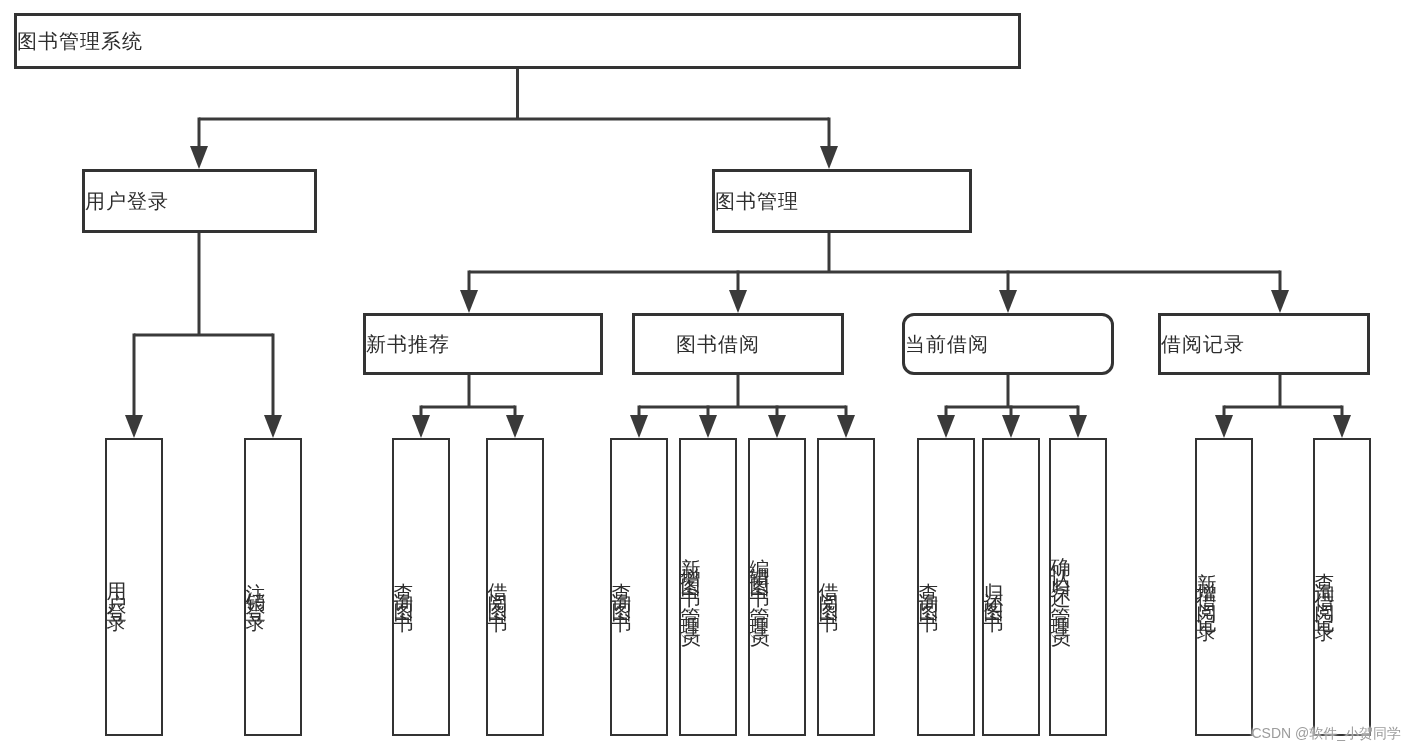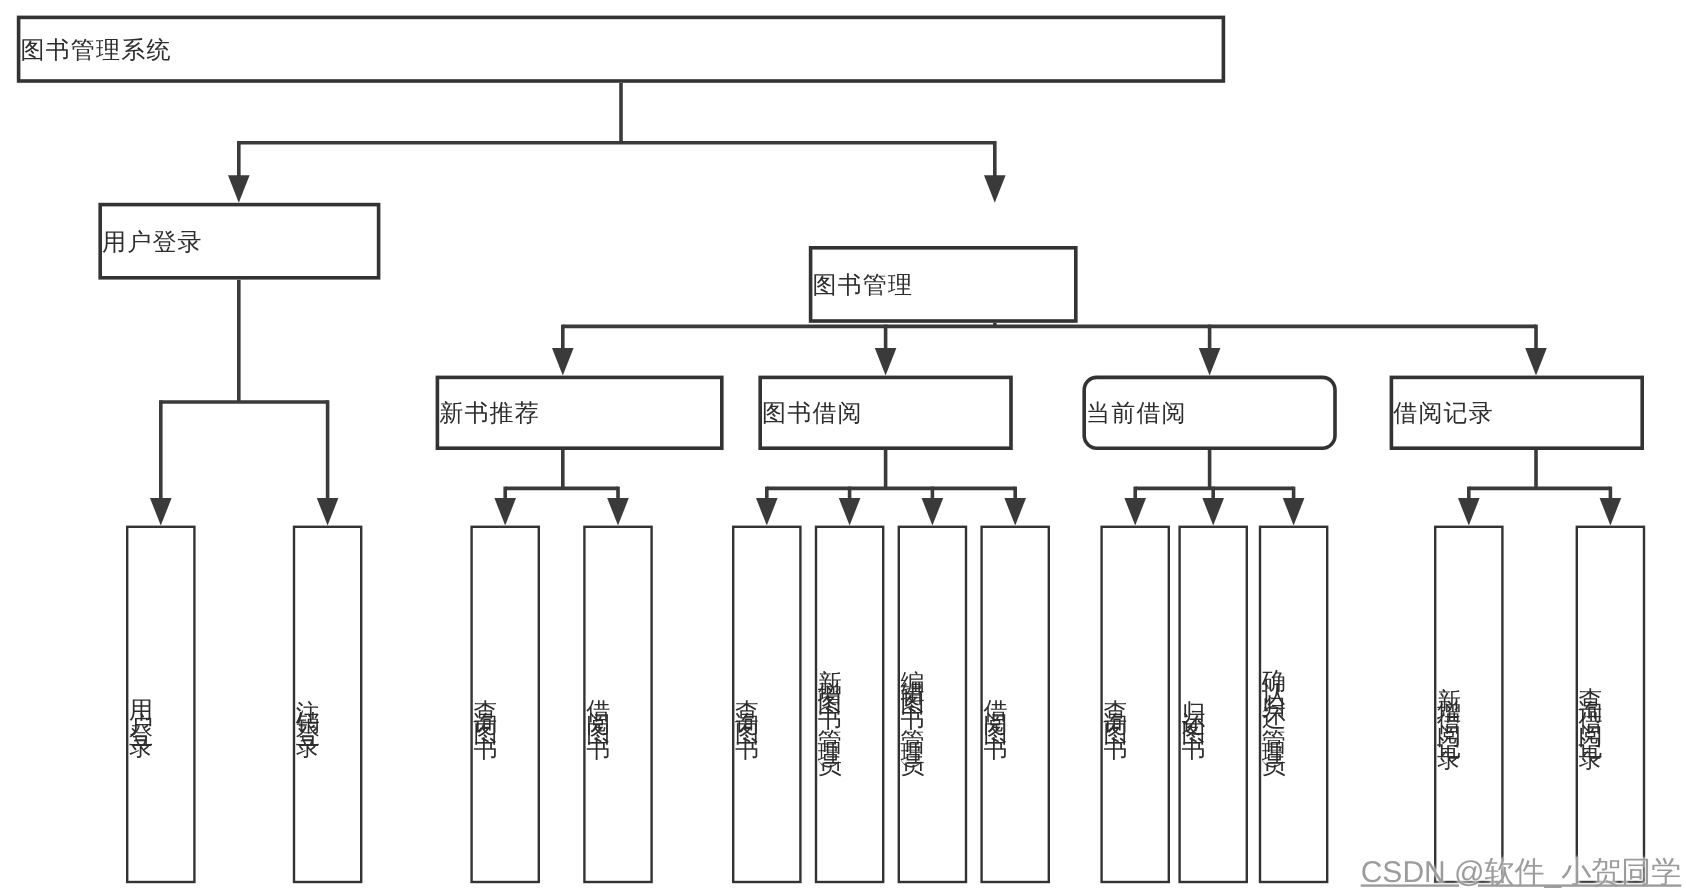--- a/index.html
+++ b/index.html
@@ -26,24 +26,23 @@
   .hlabel{
     font-size:20px;color:var(--text);letter-spacing:1px;white-space:nowrap;
   }
   .vtext{
     writing-mode:vertical-lr;text-orientation:mixed;
     font-size:20px;color:var(--text);letter-spacing:10px;line-height:1;
     white-space:nowrap;
   }
   .watermark{
     position:absolute;right:4px;bottom:4px;z-index:3;
-    font-size:25px;color:var(--watermark);
+    font-size:14px;color:var(--watermark);
     text-shadow:0 0 3px #ffffff,0 0 3px #ffffff;
     white-space:nowrap;
-    text-decoration:underline;
   }
 </style>
 </head>
 <body>
 
 <div class="stage">
 
   <svg class="wires" width="1405" height="747" aria-hidden="true">
 
     <line x1="517.5" y1="69" x2="517.5" y2="119"></line>
@@ -106,28 +105,28 @@
     <polygon points="1333,415 1351,415 1342,438"></polygon>
   </svg>
 
   <div class="box" style="left:14px;top:13px;width:1007px;height:56px;">
     <span class="hlabel">图书管理系统</span>
   </div>
 
   <div class="box" style="left:82px;top:169px;width:235px;height:64px;">
     <span class="hlabel">用户登录</span>
   </div>
-  <div class="box" style="left:674px;top:169px;width:224px;height:64px;margin-top:36px;">
+  <div class="box" style="left:712px;top:169px;width:260px;height:64px;">
     <span class="hlabel">图书管理</span>
   </div>
 
   <div class="box" style="left:363px;top:313px;width:240px;height:62px;">
     <span class="hlabel">新书推荐</span>
   </div>
-  <div class="box" style="left:632px;top:313px;width:212px;height:62px;">
+  <div class="box" style="left:632px;top:313px;width:212px;height:62px;padding-left:41px;">
     <span class="hlabel">图书借阅</span>
   </div>
   <div class="box" style="left:902px;top:313px;width:212px;height:62px;border-radius:12px;">
     <span class="hlabel">当前借阅</span>
   </div>
   <div class="box" style="left:1158px;top:313px;width:212px;height:62px;">
     <span class="hlabel">借阅记录</span>
   </div>
 
   <div class="box col" style="left:105px;top:438px;width:58px;height:298px;">

